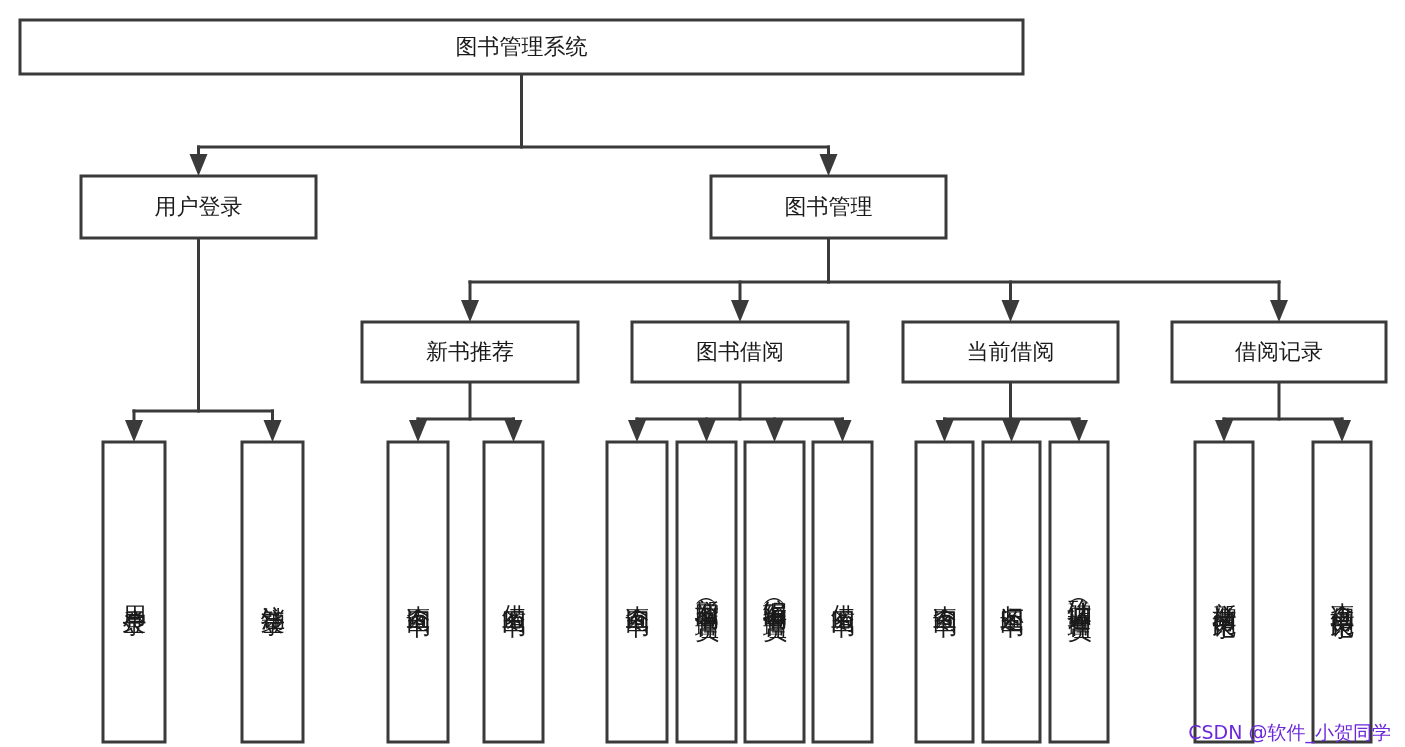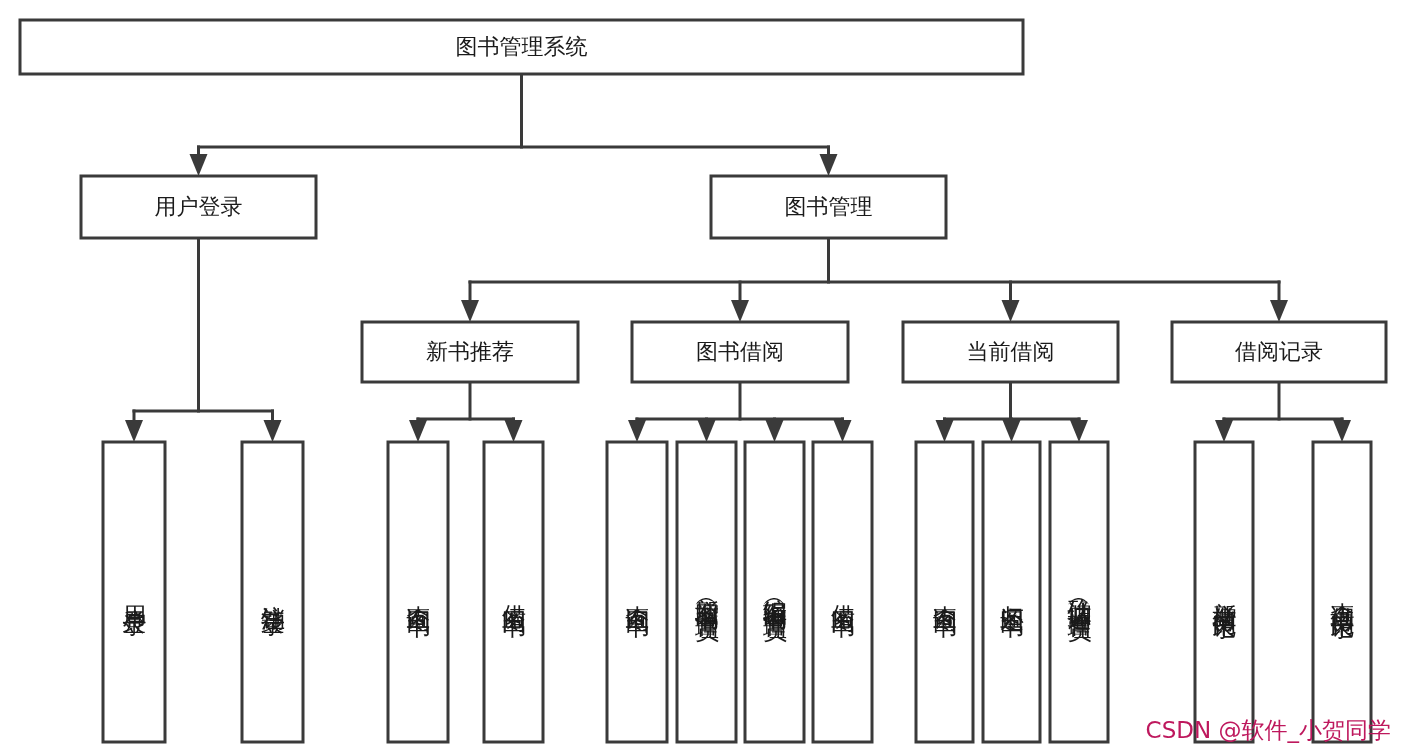--- a/index.html
+++ b/index.html
@@ -63,22 +63,22 @@
   }
   .arrow-head {
     fill: #3a3a3a;
     stroke: none;
   }
   .watermark {
     position: absolute;
     right: 14px;
     bottom: 8px;
     font-family: "DejaVu Sans", "Liberation Sans", sans-serif;
-    font-size: 23px;
-    color: #be185d;
+    font-size: 19px;
+    color: #6d28d9;
     white-space: nowrap;
     user-select: none;
   }
 </style>
 </head>
 <body>
 
 <div id="diagram-root">
 
   <svg class="diagram" viewBox="0 0 1405 747">

